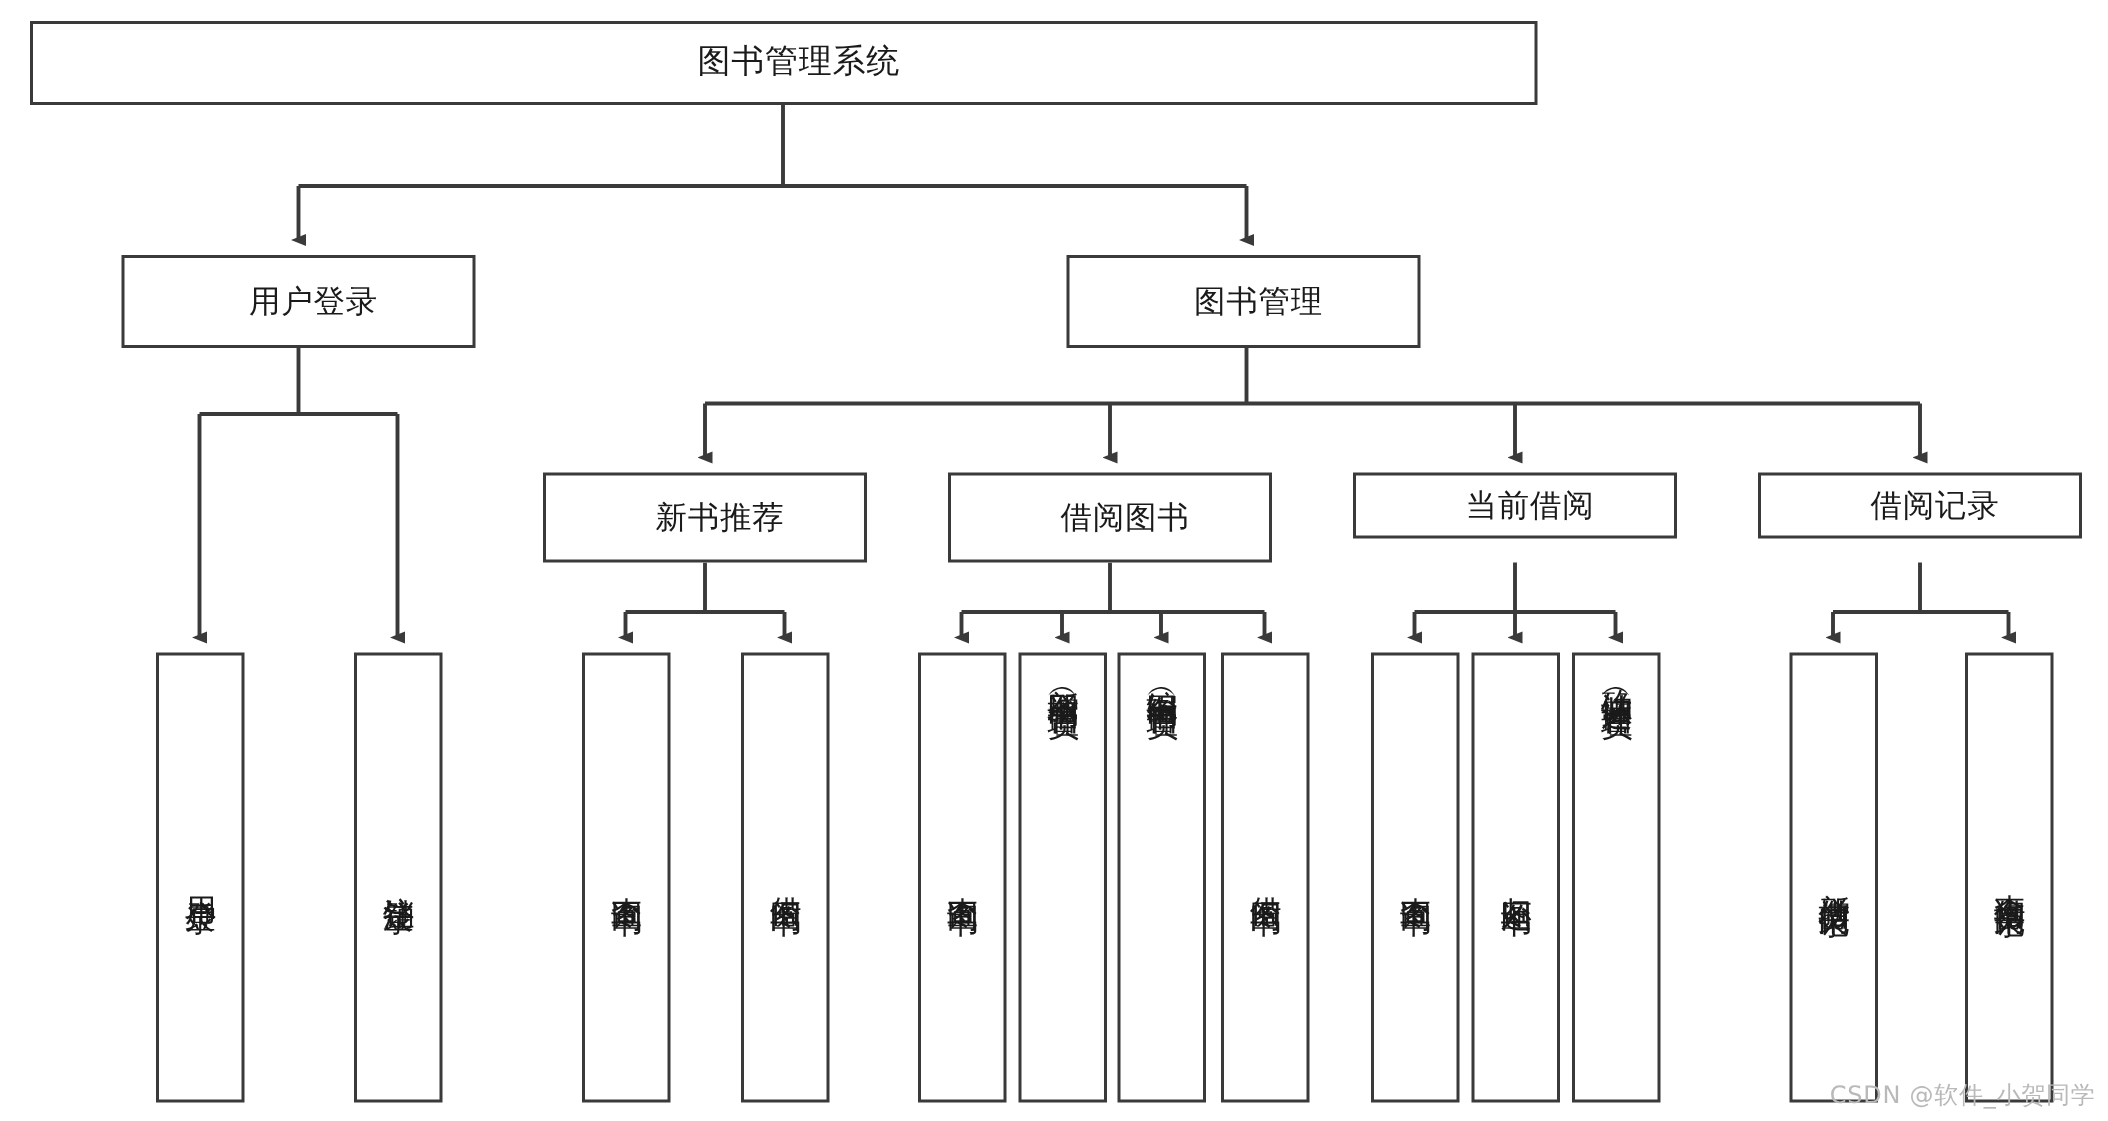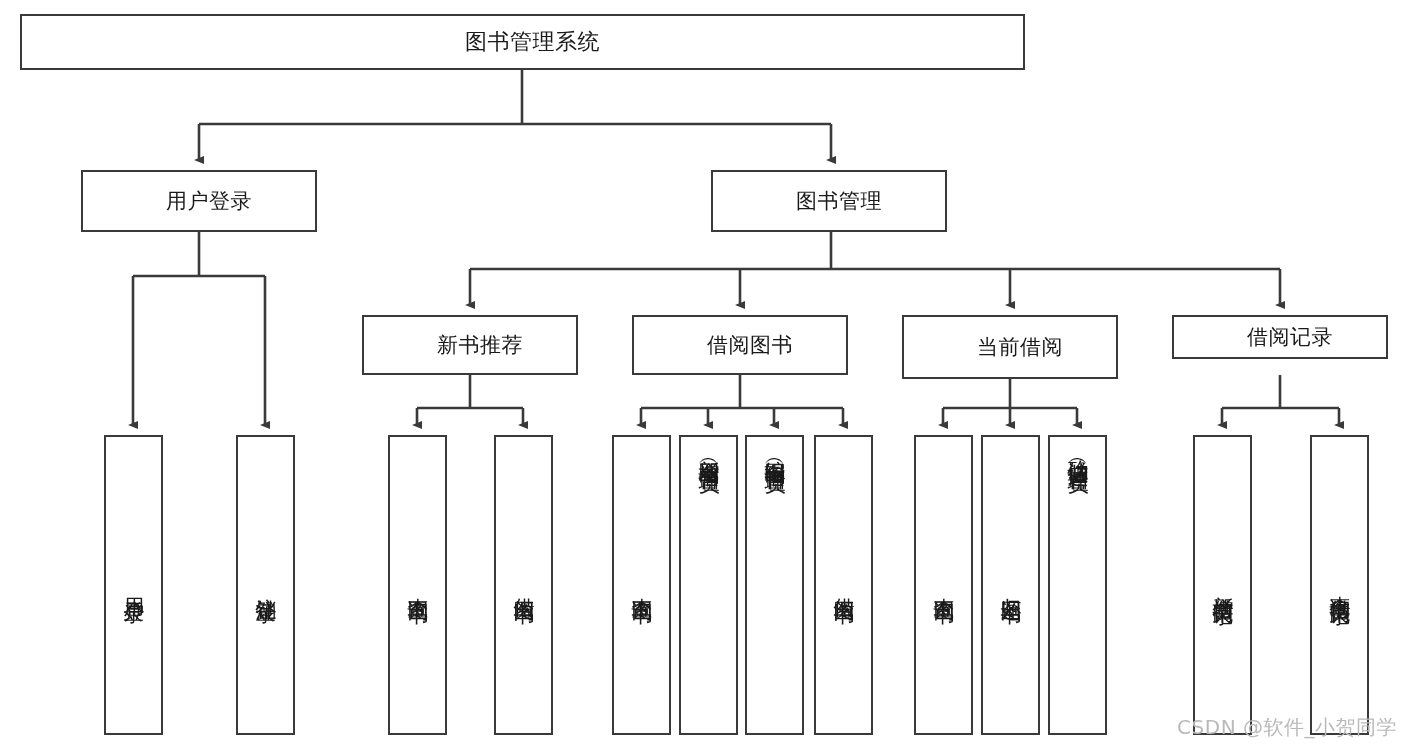--- a/index.html
+++ b/index.html
@@ -59,21 +59,21 @@
     padding-top: 6px;
   }
   .node-label {
     display: block;
     white-space: pre-line;
   }
   .watermark {
     position: absolute;
     right: 8px;
     bottom: 6px;
-    font-size: 20px;
+    font-size: 16px;
     color: #b9b9b9;
     white-space: nowrap;
     letter-spacing: 0.5px;
   }
 </style>
 </head>
 <body>
 
 <div id="diagram-root">
 
@@ -140,21 +140,21 @@
   <div class="node horiz" style="left:362px; top:315px; width:216px; height:60px;">
     <span class="node-label">新书推荐</span>
   </div>
 
   <div class="node horiz" style="left:711px; top:170px; width:236px; height:62px;">
     <span class="node-label">图书管理</span>
   </div>
   <div class="node horiz" style="left:632px; top:315px; width:216px; height:60px;">
     <span class="node-label">借阅图书</span>
   </div>
-  <div class="node horiz" style="left:902px; top:315px; width:216px; height:64px;">
+  <div class="node horiz" style="left:902px; top:315px; width:216px; height:44px;">
     <span class="node-label">当前借阅</span>
   </div>
   <div class="node horiz" style="left:1172px; top:315px; width:216px; height:44px;">
     <span class="node-label">借阅记录</span>
   </div>
 
   <div class="node vert" style="left:104px; top:435px; width:59px; height:300px;">
     <span class="node-label">用户登录</span>
   </div>
   <div class="node vert" style="left:236px; top:435px; width:59px; height:300px;">

